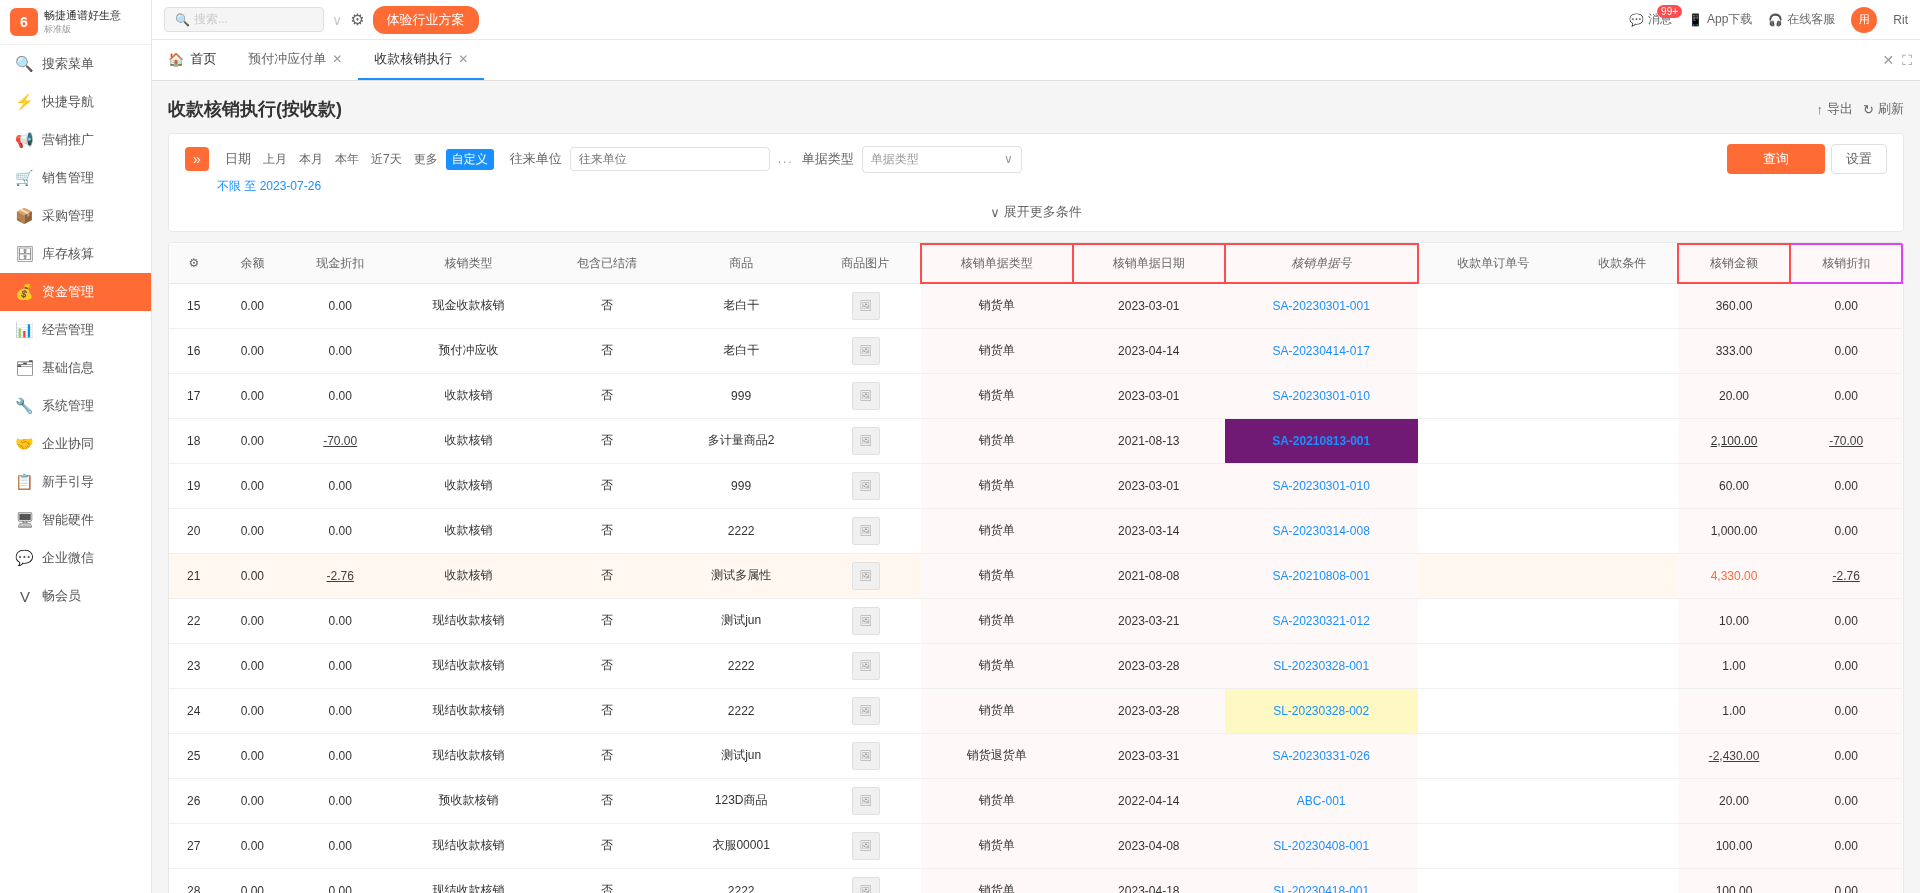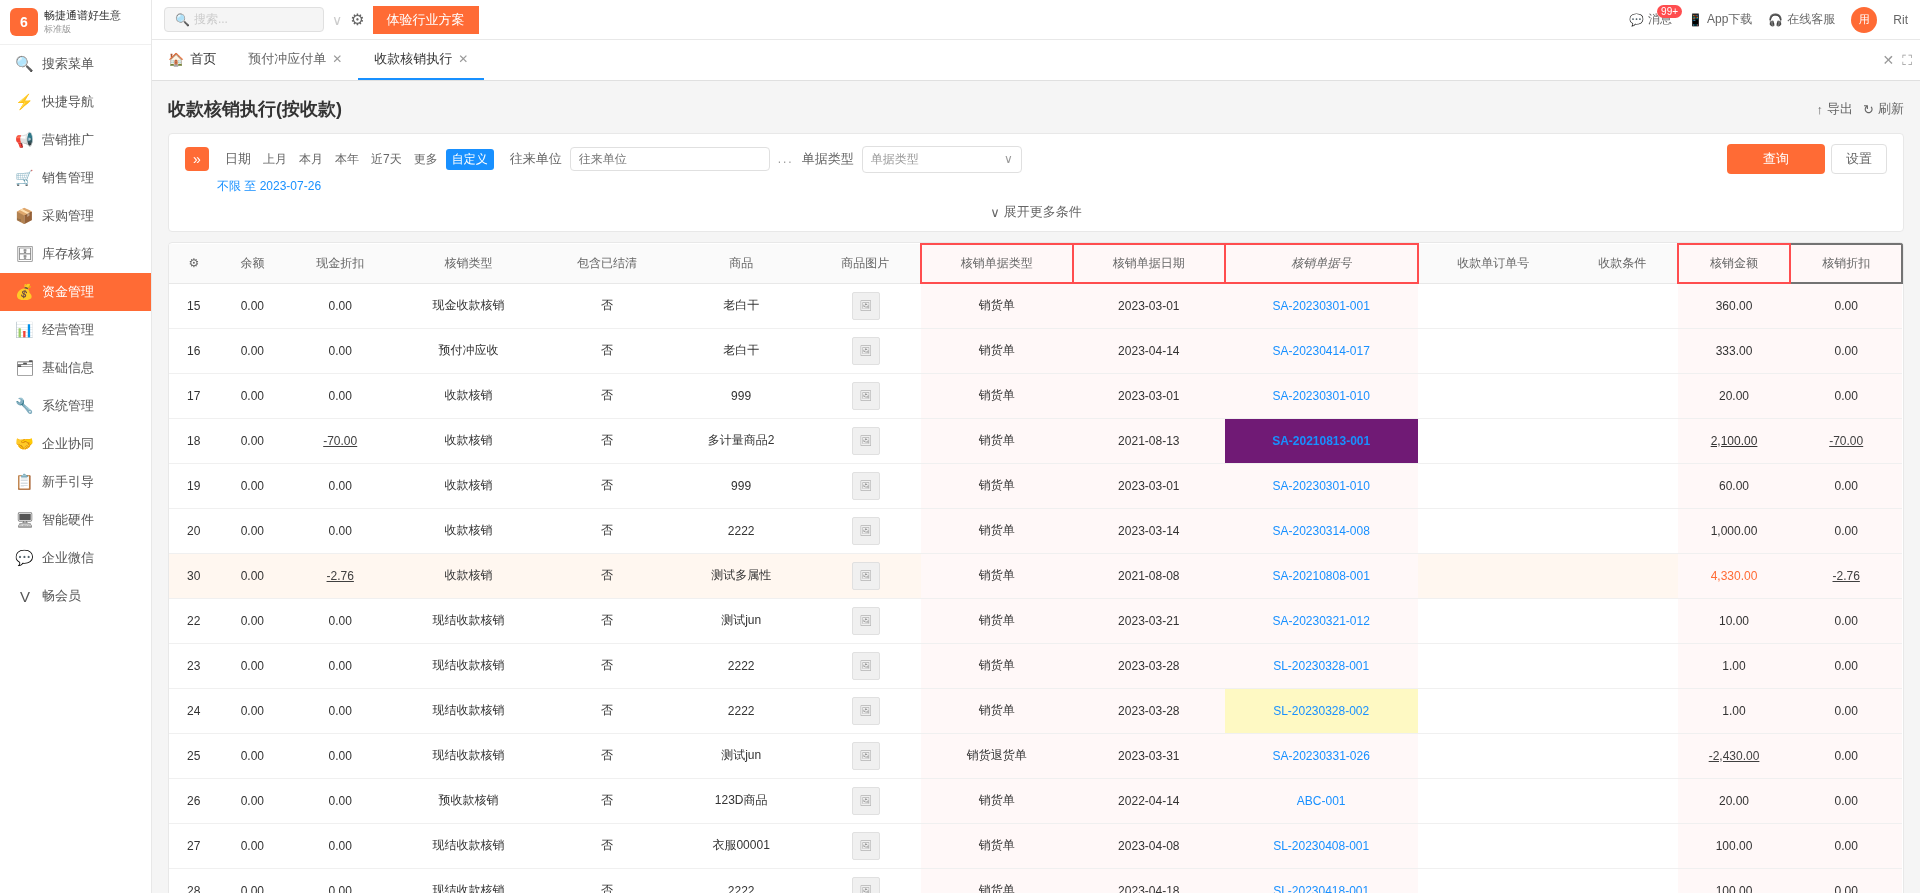--- a/index.html
+++ b/index.html
@@ -16,21 +16,21 @@
     .sidebar-item .icon { width: 18px; height: 18px; display: flex; align-items: center; justify-content: center; font-size: 15px; }
 
     
     .main { flex: 1; display: flex; flex-direction: column; overflow: hidden; }
 
     
     .topbar { height: 40px; background: #fff; border-bottom: 1px solid #e8e8e8; display: flex; align-items: center; padding: 0 12px; gap: 8px; flex-shrink: 0; }
     .topbar-search { background: #f5f5f5; border: 1px solid #e0e0e0; border-radius: 4px; padding: 3px 10px; font-size: 12px; color: #999; width: 160px; display: flex; align-items: center; gap: 4px; }
     .topbar-divider { color: #ccc; font-size: 14px; }
     .topbar-gear { color: #666; font-size: 16px; cursor: pointer; }
-    .topbar-btn { background: #ff6b35; color: white; border: none; border-radius: 0; padding: 5px 14px; font-size: 13px; cursor: pointer; }
+    .topbar-btn { background: #ff6b35; color: white; border: none; border-radius: 12px; padding: 5px 14px; font-size: 13px; cursor: pointer; }
     .topbar-right { margin-left: auto; display: flex; align-items: center; gap: 16px; font-size: 12px; color: #666; }
     .notif-badge { position: relative; display: inline-block; }
     .badge { background: #ff4d4f; color: white; border-radius: 10px; font-size: 10px; padding: 1px 4px; position: absolute; top: -6px; right: -10px; }
     .topbar-right-item { display: flex; align-items: center; gap: 4px; cursor: pointer; }
     .topbar-avatar { width: 26px; height: 26px; border-radius: 50%; background: #ff6b35; display: flex; align-items: center; justify-content: center; color: white; font-size: 11px; }
 
     
     .tabs { background: #fff; border-bottom: 1px solid #e0e0e0; display: flex; align-items: center; flex-shrink: 0; }
     .tab { padding: 10px 16px; font-size: 13px; cursor: pointer; color: #666; border-bottom: 2px solid transparent; display: flex; align-items: center; gap: 6px; }
     .tab.active { color: #333; border-bottom: 2px solid #1890ff; font-weight: 500; }
@@ -266,21 +266,21 @@
             <th>核销类型</th>
             <th>包含已结清</th>
             <th>商品</th>
             <th>商品图片</th>
             <th style="border:2px solid #ff4d4f; background:#fff8f8;">核销单据类型</th>
             <th style="border:2px solid #ff4d4f; background:#fff8f8;">核销单据日期</th>
             <th style="border:2px solid #ff4d4f; background:#fff8f8;font-style:italic;">核销单据号</th>
             <th>收款单订单号</th>
             <th>收款条件</th>
             <th style="border:2px solid #ff4d4f; background:#fff8f8;">核销金额</th>
-            <th style="border:2px solid #737373; background:#fff8f8;">核销折扣</th>
+            <th style="border:2px solid #d946ef; background:#fff8f8;">核销折扣</th>
           </tr>
         </thead>
         <tbody id="table-body">
         <tr>
     <td>15</td>
     <td>0.00</td>
     <td class="">0.00</td>
     <td>现金收款核销</td>
     <td>否</td>
     <td>老白干</td>
@@ -367,21 +367,21 @@
     <td><div class="img-placeholder">🖼</div></td>
     <td style="background:#fff8f8;">销货单</td>
     <td style="background:#fff8f8;">2023-03-14</td>
     <td class="text-blue" style="background:#fff8f8;">SA-20230314-008</td>
     <td></td>
     <td></td>
     <td class="" style="background:#fff8f8;">1,000.00</td>
     <td class="" style="background:#fff8f8;">0.00</td>
   </tr>
             <tr class="highlighted-row">
-    <td>30</td>
+    <td>21</td>
     <td>0.00</td>
     <td class="text-red">-2.76</td>
     <td>收款核销</td>
     <td>否</td>
     <td>测试多属性</td>
     <td><div class="img-placeholder">🖼</div></td>
     <td style="background:#fff8f8;">销货单</td>
     <td style="background:#fff8f8;">2021-08-08</td>
     <td class="text-blue" style="background:#fff8f8;">SA-20210808-001</td>
     <td></td>

